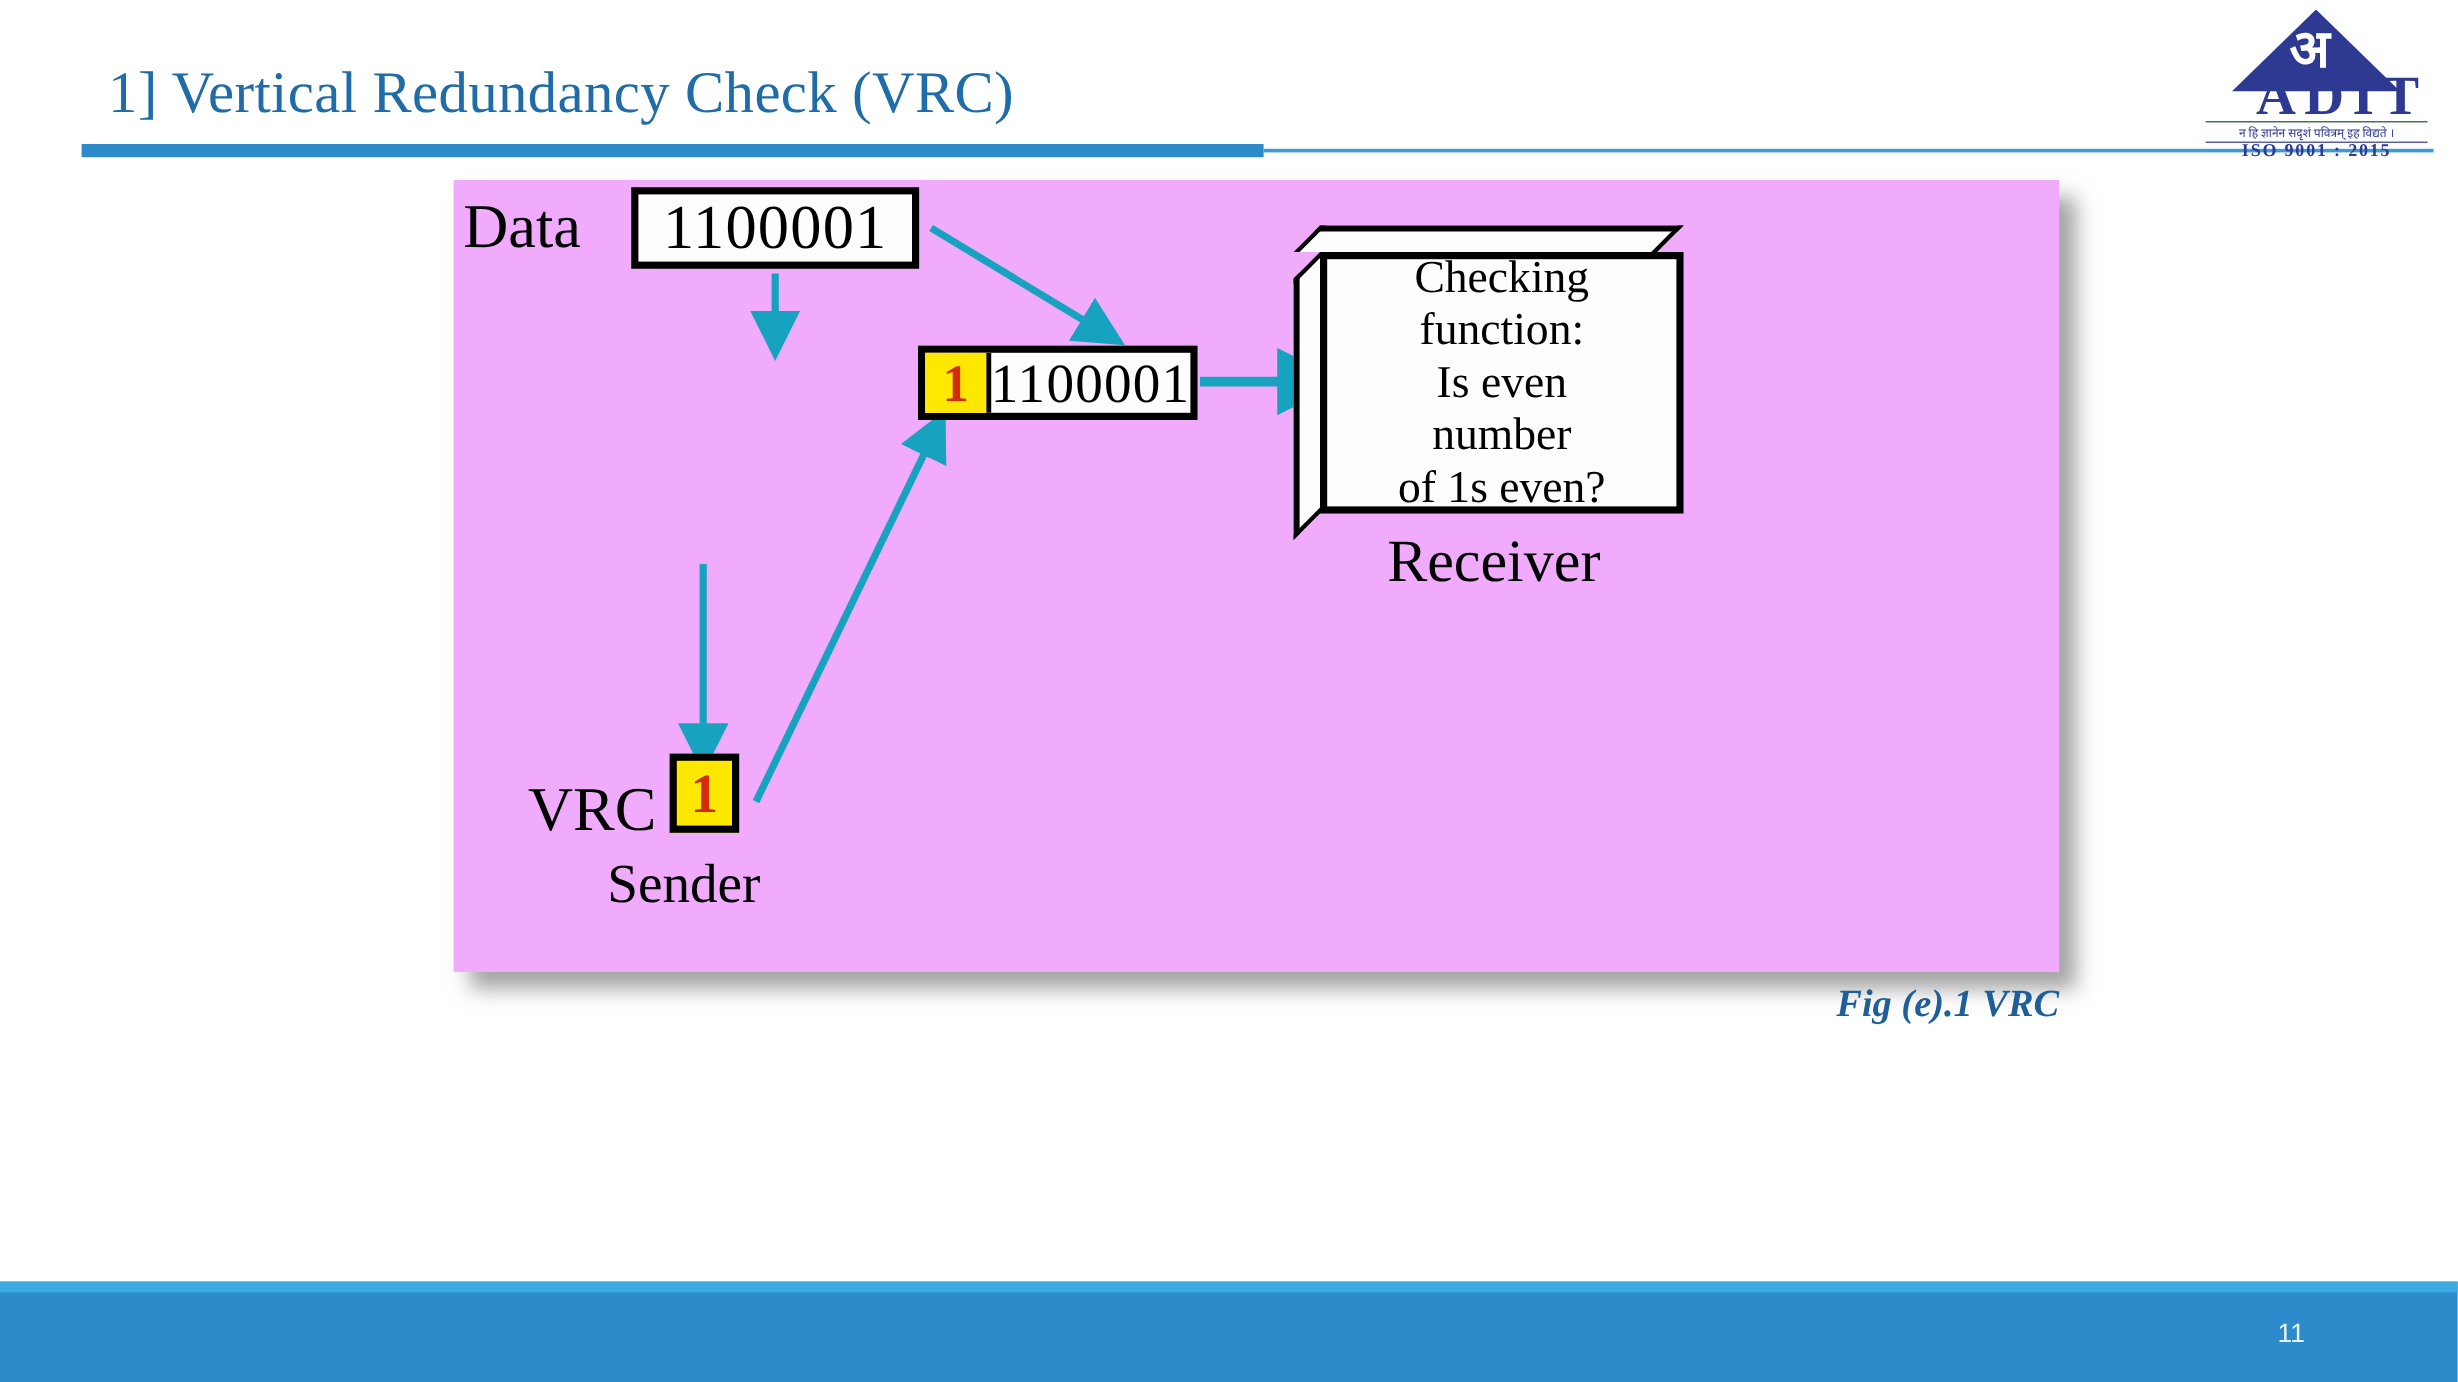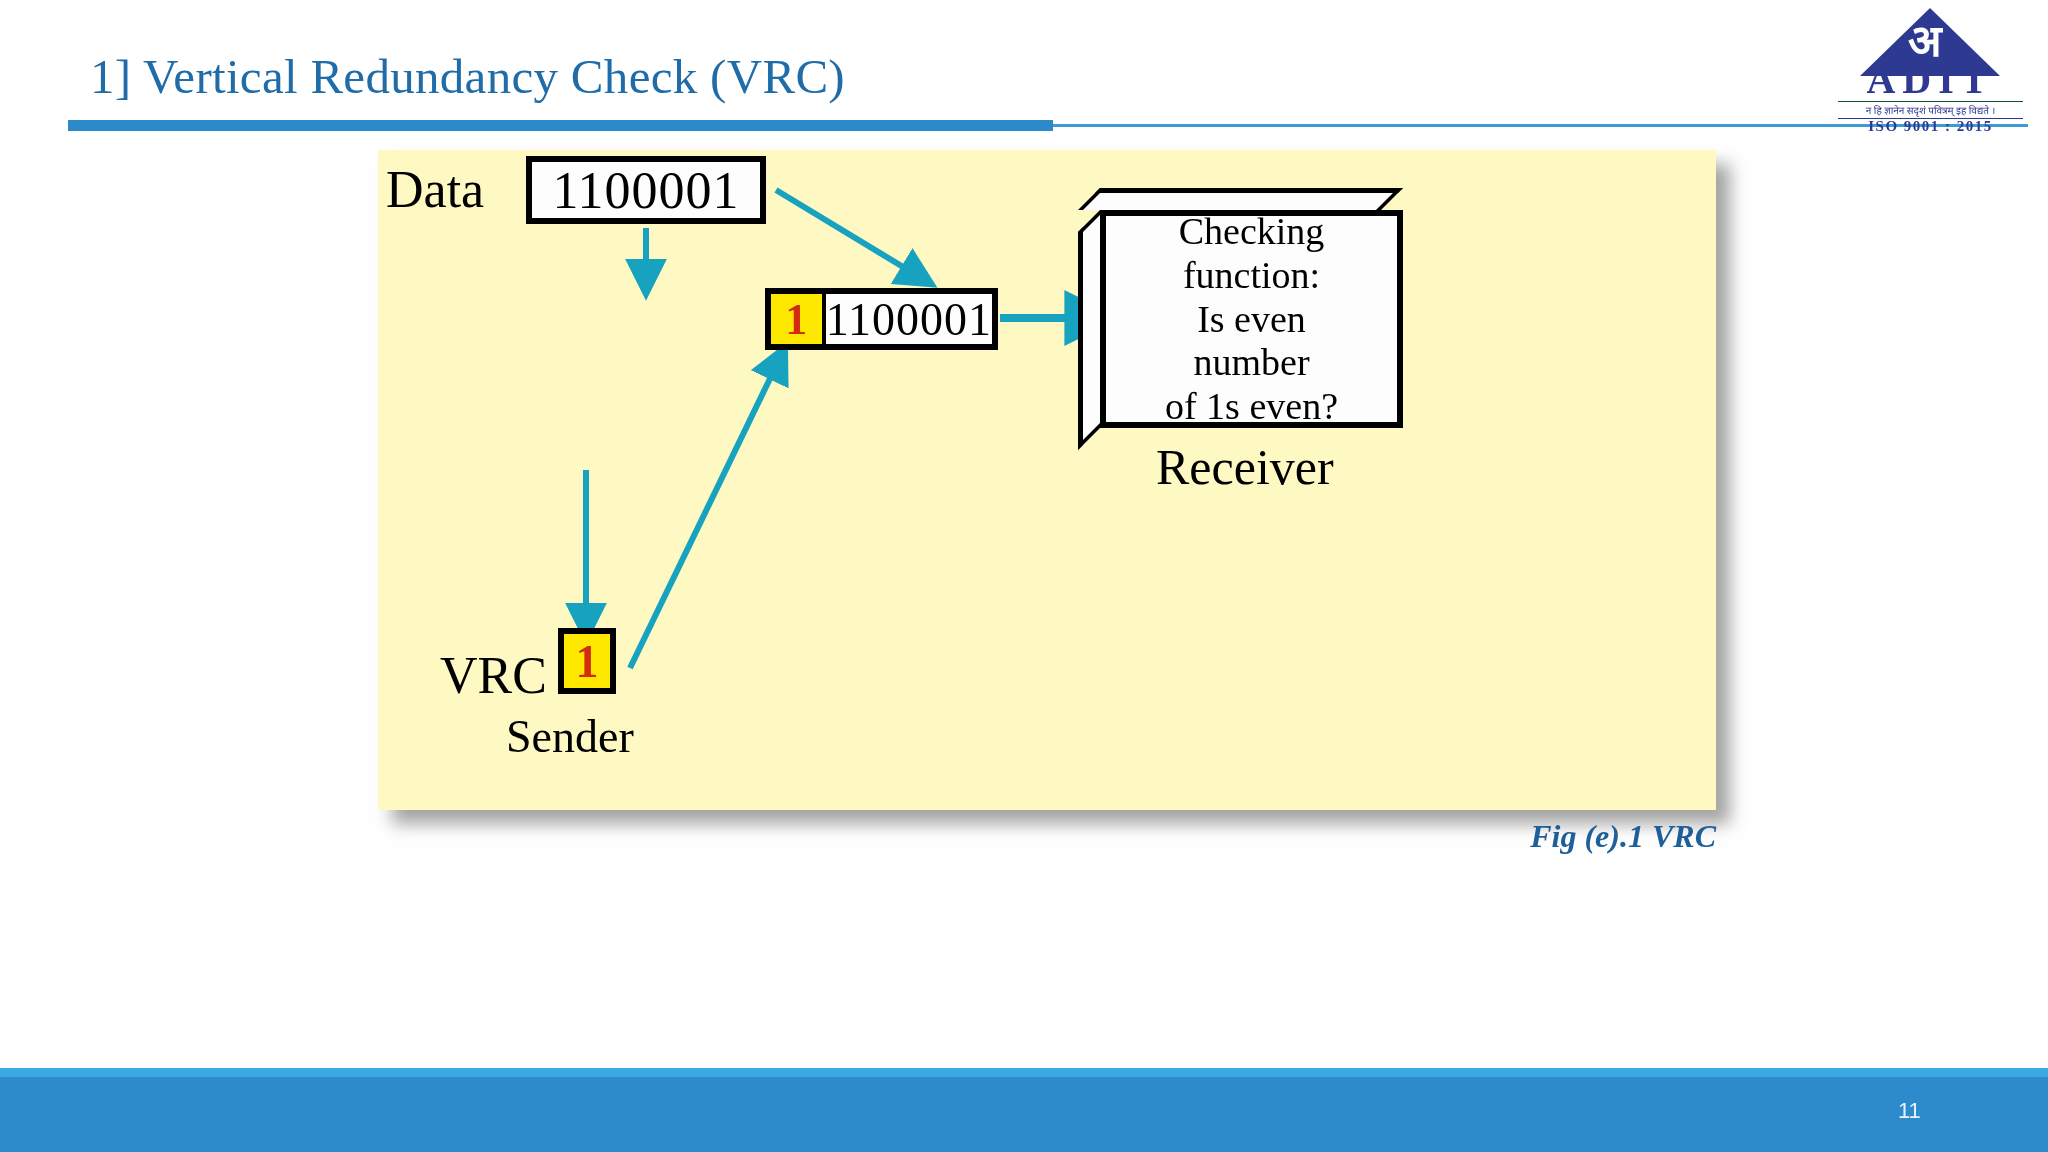--- a/index.html
+++ b/index.html
@@ -49,24 +49,24 @@
     border-bottom:68px solid #2e3a91;
   }
   #logo .glyph{
     position:absolute;left:48px;top:12px;
     font-family:"Liberation Serif", serif;
     font-size:44px;font-weight:bold;color:#ffffff;
     line-height:44px;
   }
   #logo .adit{
     position:absolute;left:0;top:52px;width:185px;
-    text-align:center;
+    text-align:right;
     font-family:"Liberation Serif", serif;
     font-weight:bold;
-    font-size:40px;
+    font-size:46px;
     letter-spacing:7px;
     color:#2e3a91;
     line-height:40px;
   }
   #logo .motto{
     position:absolute;left:0;top:93px;width:185px;
     text-align:center;
     font-family:"Liberation Serif", serif;
     font-size:10px;
     color:#2e3a91;
@@ -83,21 +83,21 @@
     font-weight:bold;
     font-size:15px;
     letter-spacing:1.5px;
     color:#2e3a91;
     white-space:nowrap;
   }
 
   
   #figure-image{
     position:absolute;left:378px;top:150px;width:1338px;height:660px;
-    background:#fef9c3;
+    background:#f0abfc;
     box-shadow:14px 14px 16px rgba(90,90,90,0.55);
     overflow:hidden;
   }
   #figure-canvas{
     position:absolute;left:0;top:0;width:1338px;height:660px;
   }
 
   .dtext{
     position:absolute;
     font-family:"Liberation Serif", serif;

